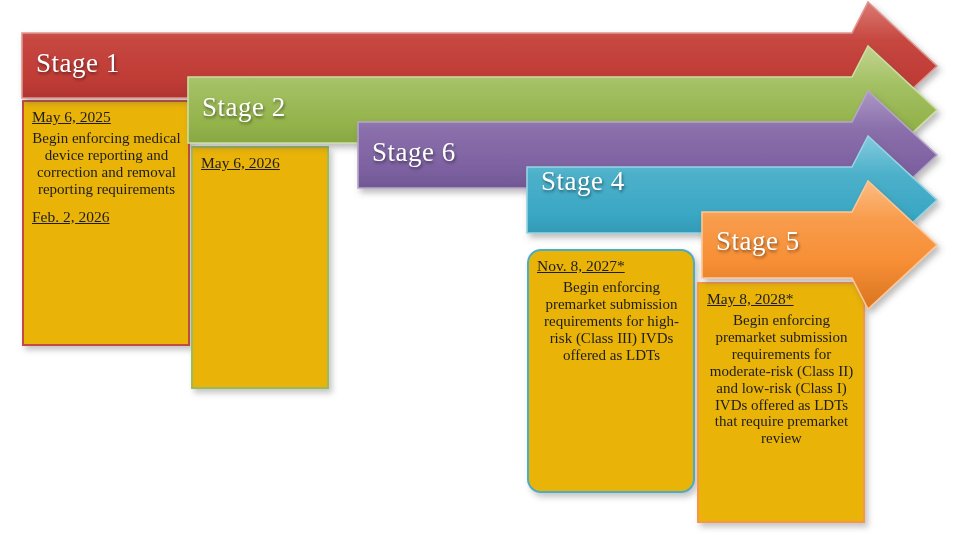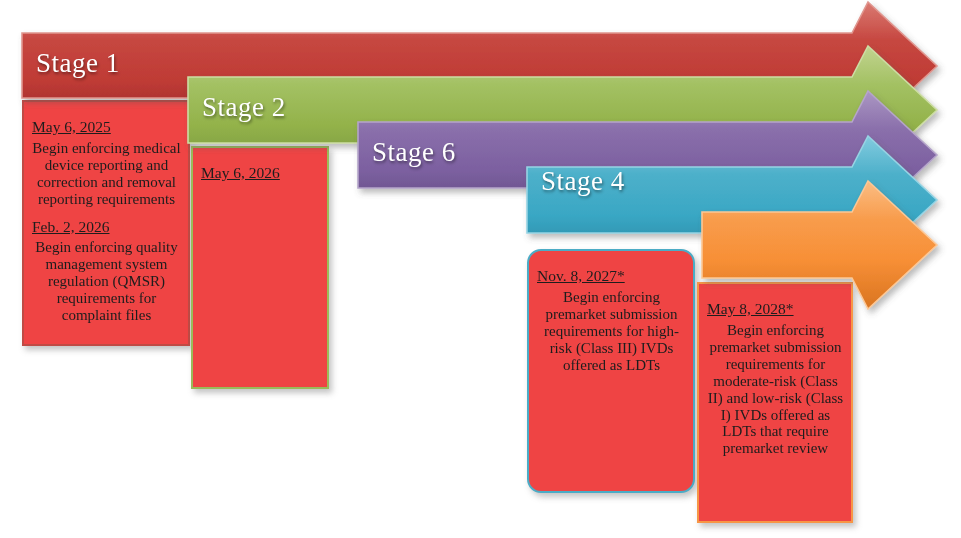--- a/index.html
+++ b/index.html
@@ -5,46 +5,46 @@
   html,body{margin:0;padding:0;background:#ffffff;}
   .canvas{
     position:relative;
     width:961px;height:538px;
     background:#ffffff;
     overflow:hidden;
     font-family:"Liberation Serif","DejaVu Serif",serif;
   }
   .card{
     position:absolute;
-    background:#ef4444;
+    background:#eab308;
     box-sizing:border-box;
     border:2px solid #14b8a6;
     box-shadow:3px 4px 6px rgba(100,100,100,.38);
-    padding:14px 7px 4px 8px;
+    padding:4px 7px 4px 8px;
     color:#1d1d1d;
   }
   .card .date{
     display:inline-block;
     font-size:15.5px;
     line-height:1.15;
     text-decoration:underline;
     margin:2px 0 2px 0;
     color:#1d1d1d;
   }
   .card .desc{
     margin:2px 0 8px 0;
     font-size:15px;
     line-height:1.13;
     text-align:center;
   }
   .card-1{left:22px;  top:100px; width:168px; height:246px; border-color:#c04a44;}
   .card-2{left:191px; top:146px; width:138px; height:243px; border-color:#9bbb59;}
   .card-3{left:359px; top:190px; width:165px; height:245px; border-color:#8064a2;}
   .card-4{left:527px; top:249px; width:168px; height:244px; border-color:#4bacc6;border-radius:14px;}
-  .card-5{left:697px; top:282px; width:156px; height:241px; border-color:#f79646;}
+  .card-5{left:697px; top:282px; width:168px; height:241px; border-color:#f79646;}
 
   .arrows{
     position:absolute;left:0;top:0;width:961px;height:538px;
     pointer-events:none;
   }
   .stage-title{
     position:absolute;
     color:#ffffff;
     font-size:27px;
     line-height:33px;
@@ -60,21 +60,20 @@
 </style>
 </head>
 <body>
 
 <div class="canvas">
 
   <div class="card card-1">
     <span class="date">May 6, 2025</span>
     <p class="desc">Begin enforcing medical device reporting and correction and removal reporting requirements</p>
     <span class="date">Feb. 2, 2026</span>
-    <p class="desc">Begin enforcing quality management system regulation (QMSR) requirements for complaint files</p>
   </div>
 
   <div class="card card-2">
     <span class="date">May 6, 2026</span>
   </div>
 
 
   <div class="card card-4">
     <span class="date">Nov. 8, 2027*</span>
     <p class="desc">Begin enforcing premarket submission requirements for high-risk (Class III) IVDs offered as LDTs</p>
@@ -126,14 +125,15 @@
     <polygon filter="url(#ashadow)" points="188,77 852,77 868,46 937,110 868,174 852,143 188,143" fill="url(#g-green)" stroke="#cddda4" stroke-width="1.6"></polygon>
     <polygon filter="url(#ashadow)" points="358,122 852,122 868,91 937,155 868,219 852,188 358,188" fill="url(#g-purple)" stroke="#b5a5ca" stroke-width="1.6"></polygon>
     <polygon filter="url(#ashadow)" points="527,167 852,167 868,136 937,200 868,264 852,233 527,233" fill="url(#g-teal)" stroke="#97d4e4" stroke-width="1.6"></polygon>
     <polygon filter="url(#ashadow)" points="702,212 852,212 868,181 937,245 868,309 852,278 702,278" fill="url(#g-orange)" stroke="#fcc795" stroke-width="1.6"></polygon>
   </svg>
 
   <div class="stage-title t1">Stage 1</div>
   <div class="stage-title t2">Stage 2</div>
   <div class="stage-title t3">Stage 6</div>
   <div class="stage-title t4">Stage 4</div>
+  <div class="stage-title t5">Stage 5</div>
 
 </div>
 
 </body></html>

